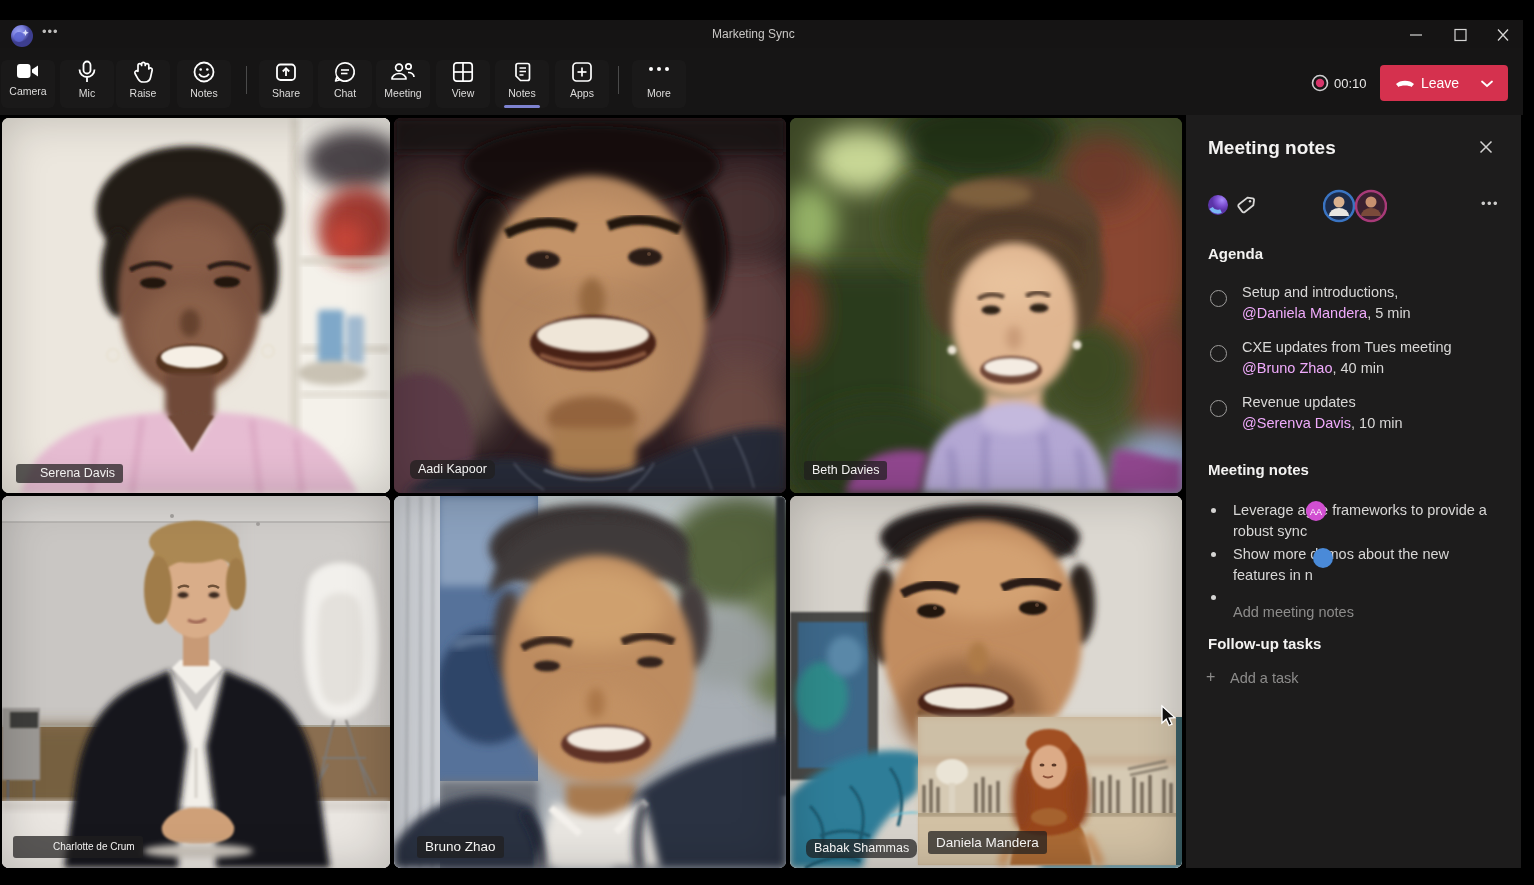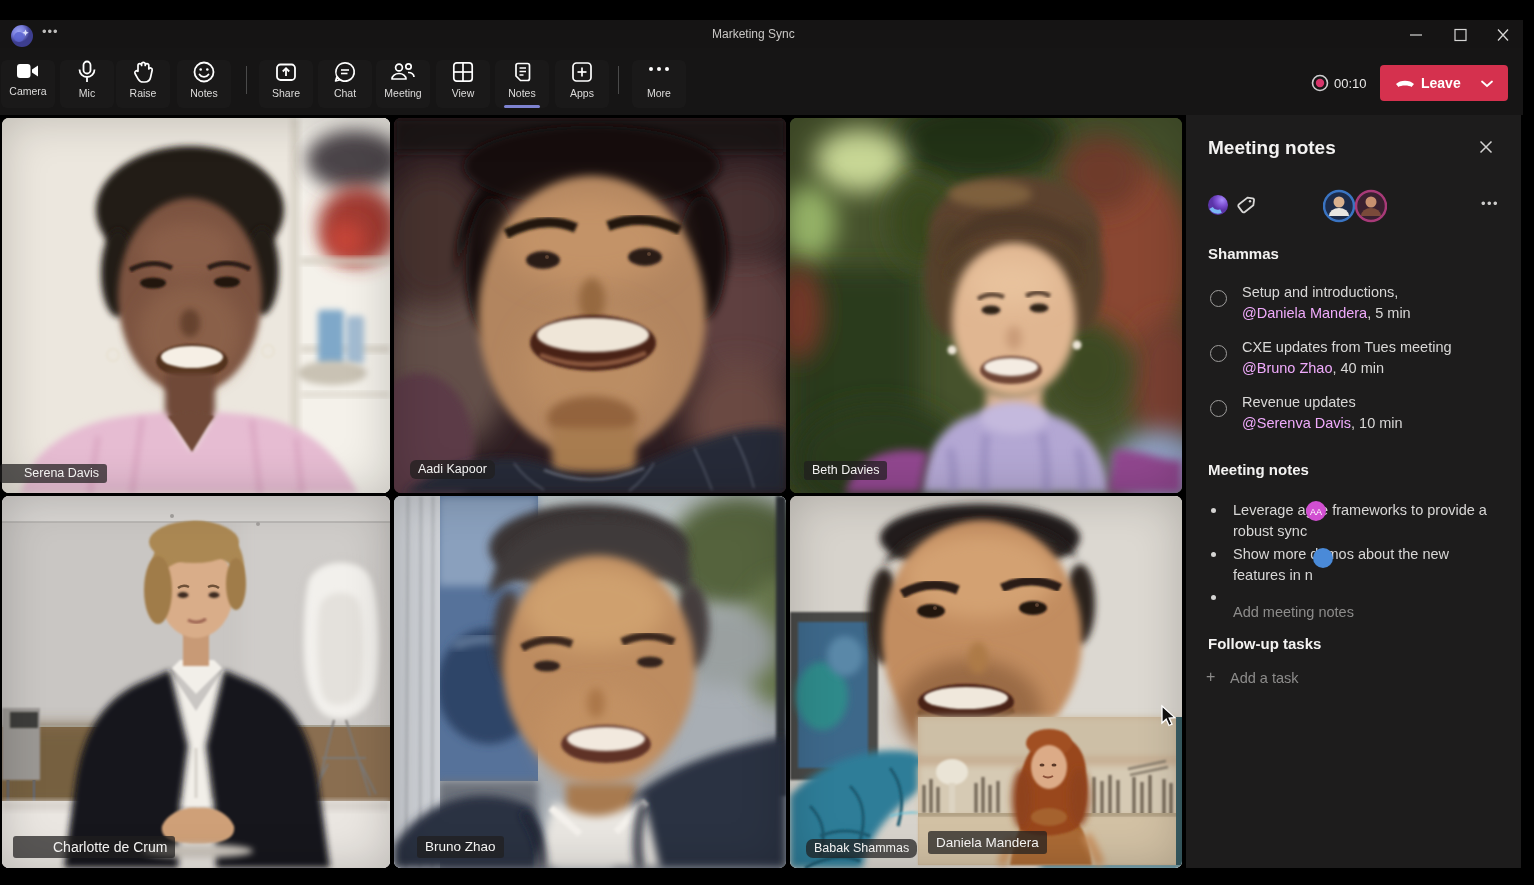--- a/index.html
+++ b/index.html
@@ -148,21 +148,21 @@
 </div>
 <svg class="abs" style="left:1311px;top:74px" width="18" height="18" viewBox="0 0 18 18">
   <circle cx="9" cy="9" r="7.5" fill="none" stroke="#cfced0" stroke-width="1.6"></circle>
   <circle cx="9" cy="9" r="4.2" fill="#d6356a"></circle>
 </svg>
 <div class="abs" style="left:1334px;top:76px;color:#e8e7e6;font-size:13px;">00:10</div>
 <div class="abs" style="left:1380px;top:65px;width:128px;height:36px;background:#d5314e;border-radius:4px;"></div>
 <svg class="abs" style="left:1394px;top:76px" width="22" height="14" viewBox="0 0 22 14">
   <path d="M2 8 C6 3.5 16 3.5 20 8 L17.5 11 C15.5 9 6.5 9 4.5 11 Z" fill="#fff"></path>
 </svg>
-<div class="abs" style="left:1421px;top:75px;color:#fff;font-size:14px;font-weight:700;">Leave</div>
+<div class="abs" style="left:1421px;top:75px;color:#fff;font-size:14px;font-weight:400;">Leave</div>
 <svg class="abs" style="left:1478px;top:78px" width="18" height="12" viewBox="0 0 18 12">
   <path d="M4 3.5 L9 8 L14 3.5" fill="none" stroke="#fff" stroke-width="1.8" stroke-linecap="round"></path>
 </svg>
 
 <div class="tile" style="left:2px;top:118px;width:388px;height:375px;background:#e9e3da;" id="t1">
 <svg width="388" height="375" viewBox="0 0 388 375">
  <defs>
   <filter id="b1a" x="-40%" y="-40%" width="180%" height="180%">
           <feGaussianBlur stdDeviation="9"></feGaussianBlur>
         </filter>
@@ -479,24 +479,24 @@
   <ellipse cx="131" cy="50" rx="18" ry="22" fill="#dcab87" filter="url(#b6c)"></ellipse>
   <ellipse cx="124" cy="48" rx="2.5" ry="1.5" fill="#5a3a28"></ellipse>
         <ellipse cx="136" cy="48" rx="2.5" ry="1.5" fill="#5a3a28"></ellipse>
   <path d="M125 59 Q130 62 135 59" stroke="#8a5038" stroke-width="2" fill="none"></path>
   <path d="M95 122 Q86 136 84 148 M168 118 Q178 134 182 148" stroke="#c9915e" stroke-width="9" fill="none" filter="url(#b6b)"></path>
   <ellipse cx="131" cy="100" rx="18" ry="9" fill="#a5622f" filter="url(#b6c)"></ellipse>
  </g>
       <rect x="386" y="221" width="6" height="148" fill="#3a5f66"></rect>
 </svg></div>
 
-<div class="namelab" style="left:0;top:464px;padding-left:24px;">Serena Davis</div>
+<div class="namelab" style="left:16px;top:464px;padding-left:24px;">Serena Davis</div>
 <div class="namelab" style="left:410px;top:460px;border-radius:6px;">Aadi Kapoor</div>
 <div class="namelab" style="left:804px;top:461px;">Beth Davies</div>
-<div class="namelab" style="left:13px;top:836px;font-size:14px;line-height:22px;padding-left:40px;">Charlotte de Crum</div>
+<div class="namelab" style="left:13px;top:836px;font-size:10px;line-height:22px;padding-left:40px;">Charlotte de Crum</div>
 <div class="namelab" style="left:409px;top:836px;font-size:13.5px;line-height:22px;margin-left:8px;">Bruno Zhao</div>
 <div class="namelab" style="left:806px;top:839px;border-radius:7px;">Babak Shammas</div>
 <div class="namelab" style="left:928px;top:831px;font-size:13.5px;line-height:23px;">Daniela Mandera</div>
 
 <div id="panel" class="abs"></div>
 <div class="ph" style="left:1208px;top:137px;font-size:19px;">Meeting notes</div>
 <svg class="abs" style="left:1478px;top:139px" width="16" height="16" viewBox="0 0 16 16">
   <path d="M2.5 2.5 L13.5 13.5 M13.5 2.5 L2.5 13.5" stroke="#d3d2d1" stroke-width="1.5"></path>
 </svg>
 
@@ -518,21 +518,21 @@
 <svg class="abs" style="left:1323px;top:189px" width="64" height="34" viewBox="0 0 64 34">
   <circle cx="16" cy="17" r="15" fill="#1c2b4a" stroke="#3a74c2" stroke-width="2.5"></circle>
   <circle cx="16" cy="13" r="5.5" fill="#d9b08e"></circle>
   <path d="M6 27 a10 8 0 0 1 20 0 Z" fill="#e8e5e0"></path>
   <circle cx="48" cy="17" r="15" fill="#3a2030" stroke="#a83a78" stroke-width="2.5"></circle>
   <circle cx="48" cy="13" r="5.5" fill="#c99070"></circle>
   <path d="M38 27 a10 8 0 0 1 20 0 Z" fill="#7a4a3a"></path>
 </svg>
 <div class="abs" style="left:1481px;top:196px;color:#cccbca;font-size:13px;letter-spacing:1.5px;">•••</div>
 
-<div class="ph" style="left:1208px;top:245px;font-size:15px;">Shammas</div>
+<div class="ph" style="left:1208px;top:245px;font-size:15px;">Agenda</div>
 <div class="acirc" style="left:1210px;top:290px;"></div>
 <div class="ptxt" style="left:1242px;top:282px;">Setup and introductions,<br><span class="men">@Daniela Mandera</span>, 5 min</div>
 <div class="acirc" style="left:1210px;top:345px;"></div>
 <div class="ptxt" style="left:1242px;top:337px;">CXE updates from Tues meeting<br><span class="men">@Bruno Zhao</span>, 40 min</div>
 <div class="acirc" style="left:1210px;top:400px;"></div>
 <div class="ptxt" style="left:1242px;top:392px;">Revenue updates<br><span class="men">@Serenva Davis</span>, 10 min</div>
 
 <div class="ph" style="left:1208px;top:461px;font-size:15px;">Meeting notes</div>
 <div class="bdot" style="left:1211px;top:508px;"></div>
 <div class="ptxt" style="left:1233px;top:500px;width:268px;">Leverage agile frameworks to provide a robust sync</div>

